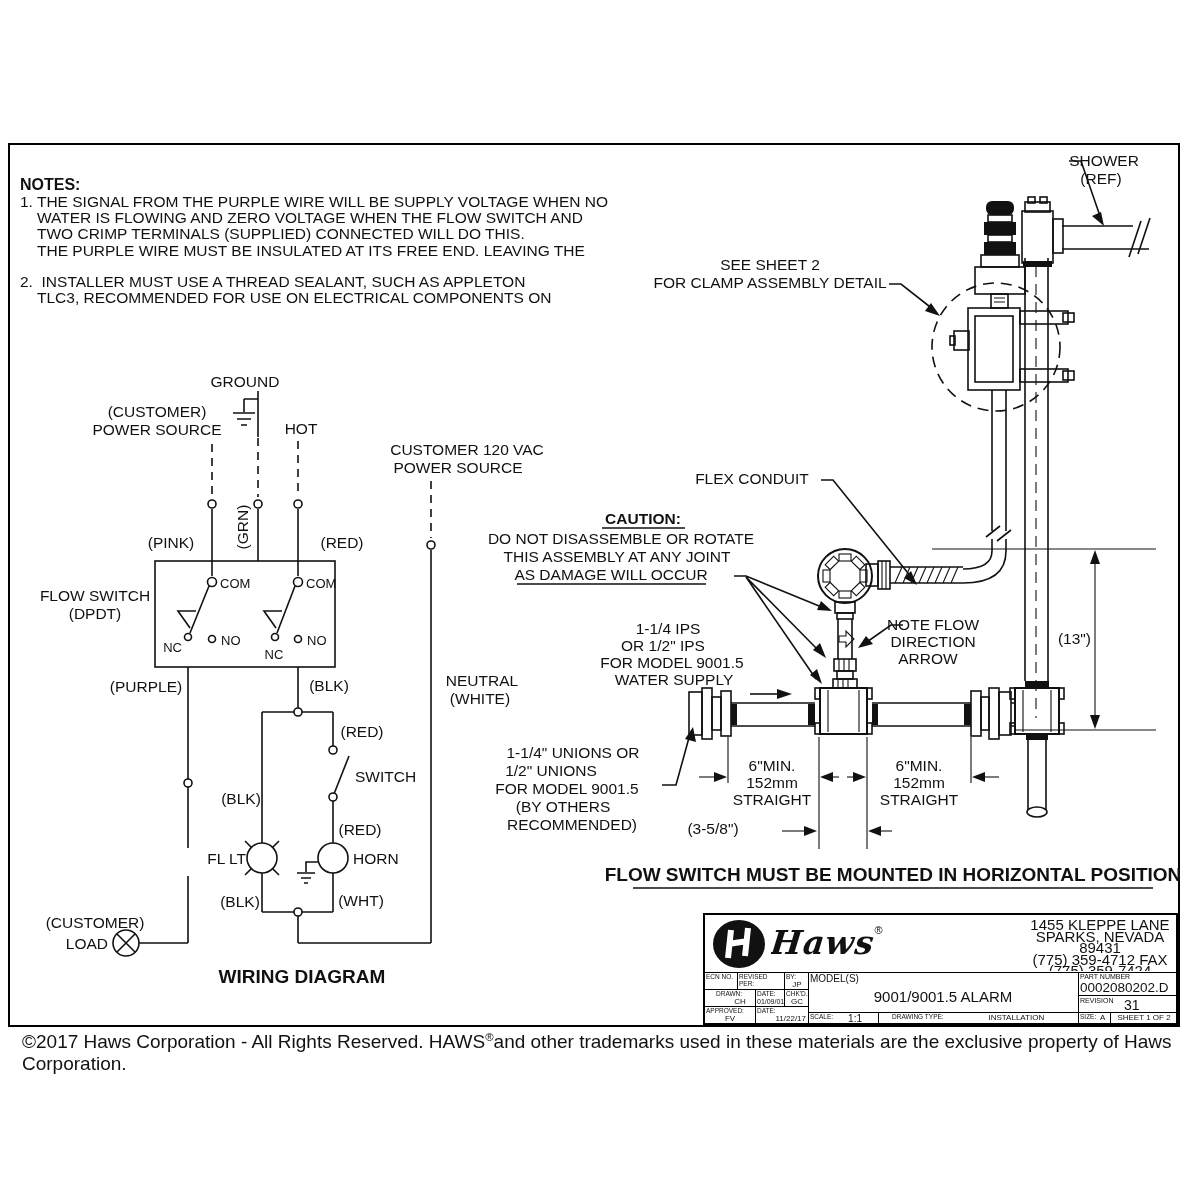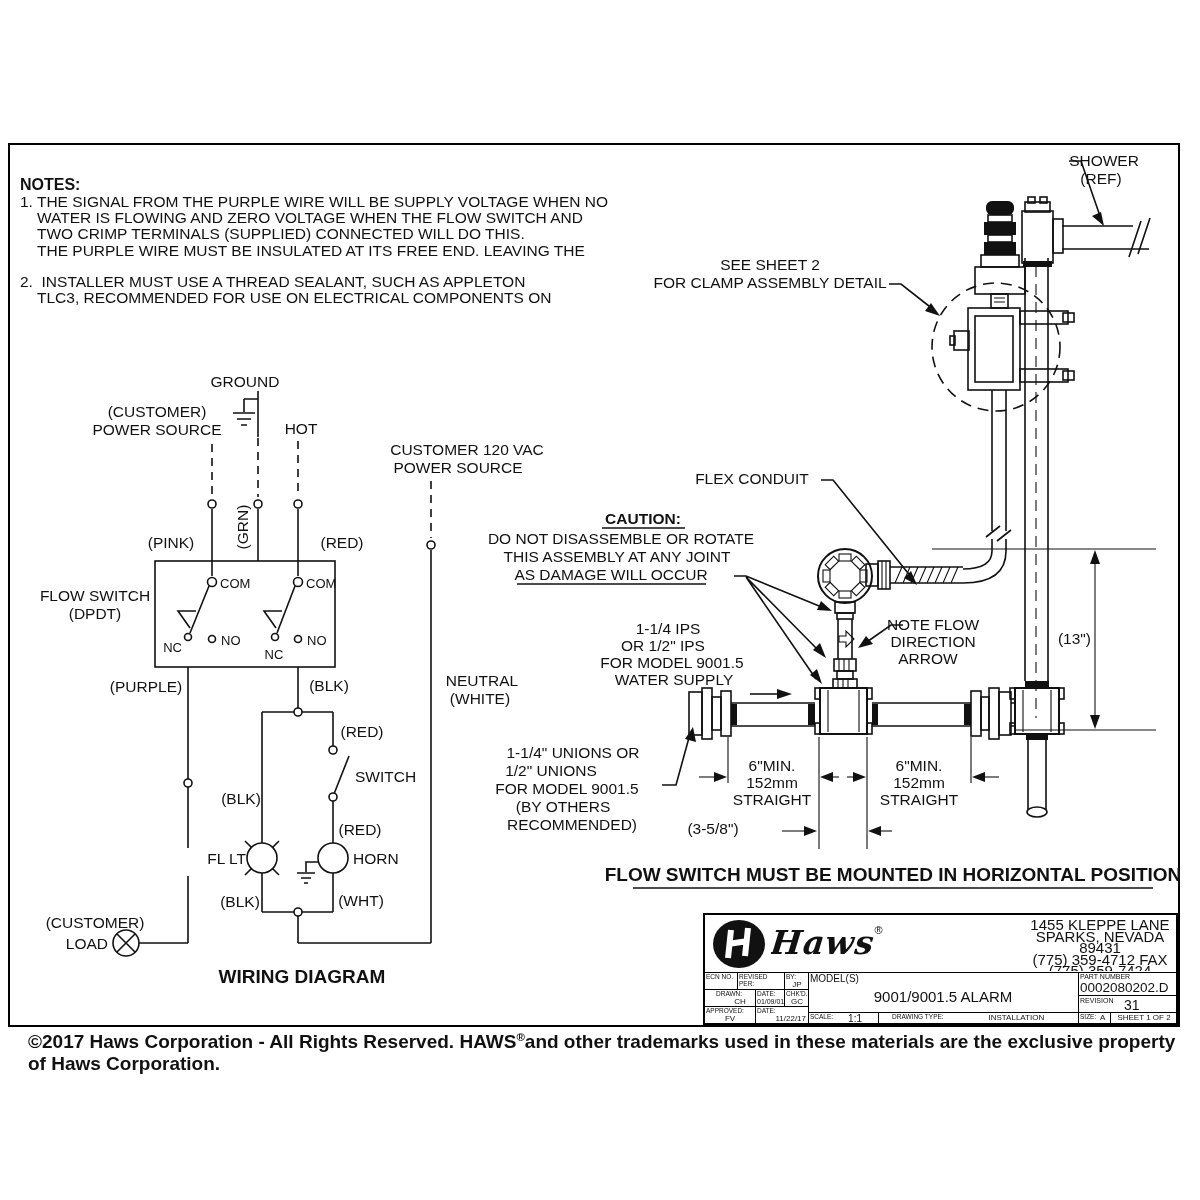--- a/index.html
+++ b/index.html
@@ -27,21 +27,21 @@
   .fillb{fill:#111;stroke:none;}
   .term{fill:#fff;stroke:#111;stroke-width:1.6;}
   
   #tb{left:703px;top:913px;width:475px;height:112px;border:2px solid #000;box-sizing:border-box;background:#fff;}
   #tb .dl{position:absolute;background:#000;}
   #tb .cell{position:absolute;box-sizing:border-box;overflow:hidden;}
   .clab{font-size:6.5px;line-height:7px;}
   .cval{font-size:8px;line-height:9px;text-align:center;}
   #haws-script{font-family:"DejaVu Serif",serif;font-style:italic;font-weight:900;font-size:33px;transform:skewX(-6deg);letter-spacing:1px;}
   #addr{font-size:15px;line-height:11.6px;text-align:center;}
-  #copyright{left:28px;top:1031px;width:1160px;font-size:19px;font-weight:bold;}
+  #copyright{left:22px;top:1031px;width:1160px;font-size:19px;}
   sup{font-size:60%;}
 </style>
 </head>
 <body>
 
 <div id="page">
 
   <div id="frame" class="abs"></div>
 
 

